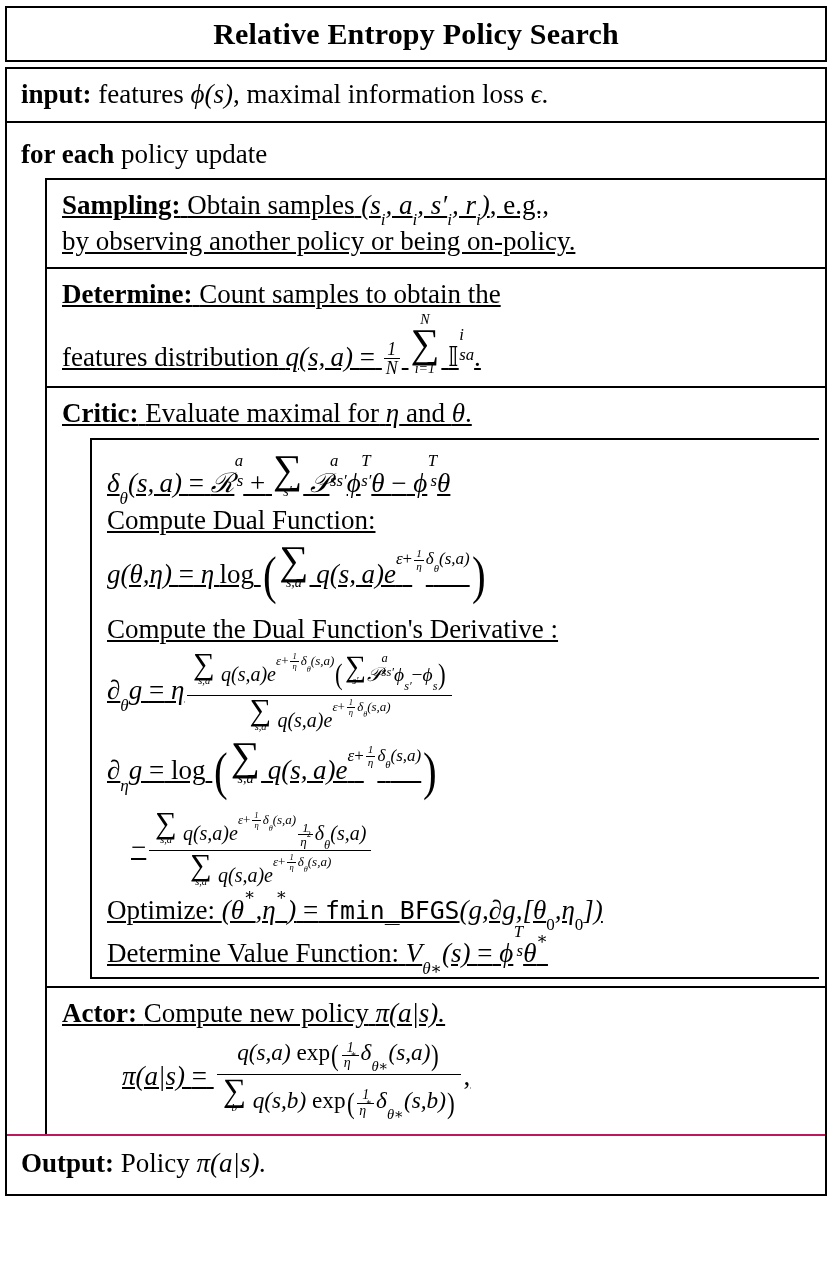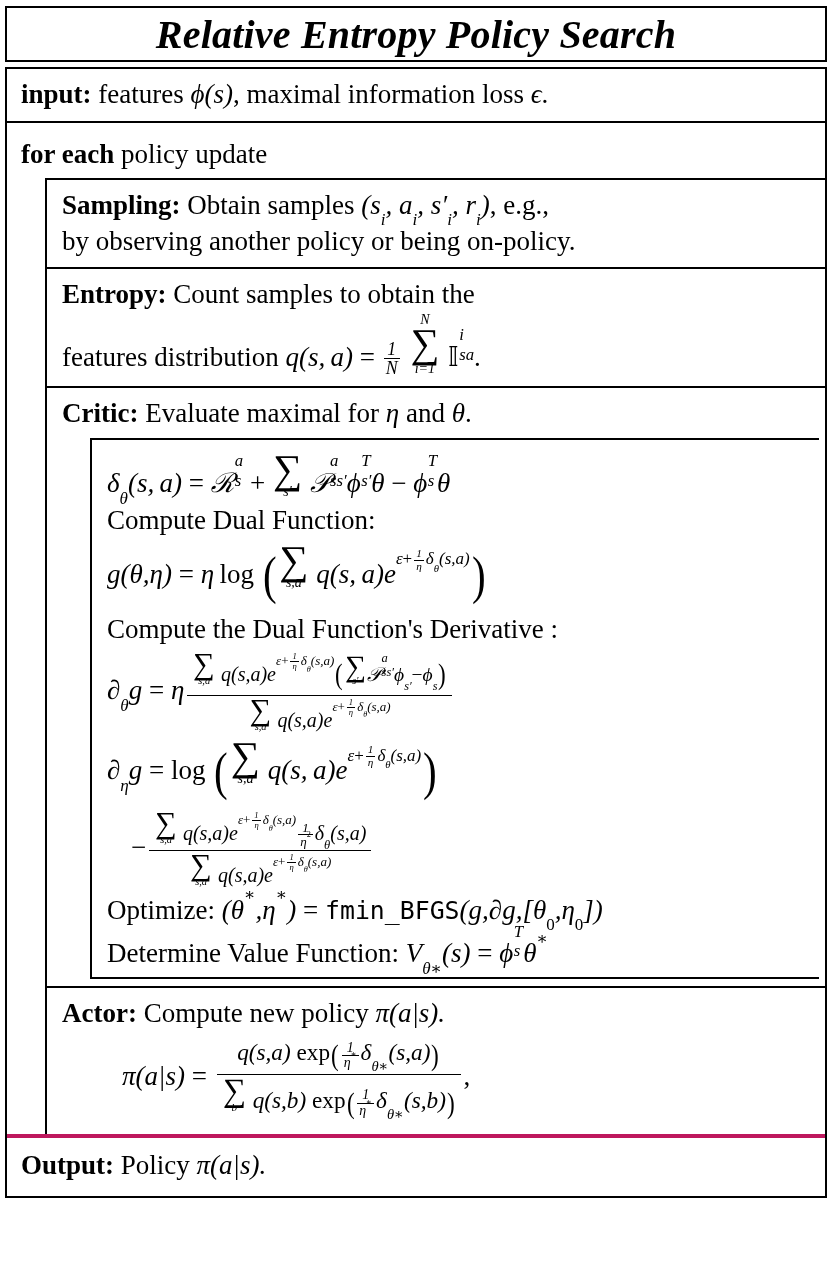--- a/index.html
+++ b/index.html
@@ -27,23 +27,22 @@
     border: 2px solid #000;
     box-sizing: border-box;
     width: 822px;
     height: 56px;
     display: flex;
     align-items: center;
     justify-content: center;
   }
   .title-text {
     font-weight: bold;
-    font-size: 40px;
+    font-size: 30px;
     letter-spacing: 0.2px;
-    font-style: italic;
   }
 
   
   .body-box {
     margin-top: 5px;
     border: 2px solid #000;
     box-sizing: border-box;
     width: 822px;
     background: #fff;
   }
@@ -70,20 +69,21 @@
     border-top: 2px solid #000;
     border-left: 2px solid #000;
     box-sizing: border-box;
   }
   .blk2 {
     border-bottom: 2px solid #000;
     box-sizing: border-box;
     padding: 7px 6px 7px 15px;
     font-size: 27px;
     line-height: 1.3;
+    text-decoration: underline;
   }
   .blk2.nobottom { border-bottom: none; }
 
   
   .nest3 {
     margin-left: 28px;
     margin-top: 7px;
     border-top: 2px solid #000;
     border-left: 2px solid #000;
     border-bottom: 2px solid #000;
@@ -118,21 +118,21 @@
     font-size: 0.62em;
     line-height: 1.02;
     text-align: left;
     font-style: italic;
     position: relative;
     top: 0.10em;
     margin-left: 0.5px;
   }
   .ss > span { display: block; }
   .ss .t { position: relative; top: -0.62em; }
-  .ss .b { position: relative; top: -0.50em; }
+  .ss .b { position: relative; top: -0.50em; text-align: right; }
 
   
   .frac {
     display: inline-block;
     vertical-align: -0.46em;
     text-align: center;
     font-size: 0.66em;
     line-height: 1.04;
     margin: 0 2px;
   }
@@ -232,21 +232,21 @@
         <div class="textline">
           <span class="lead">Sampling:</span>
           <span>Obtain samples</span>
           <span class="m">(s<sub>i</sub>, a<sub>i</sub>, s′<sub>i</sub>, r<sub>i</sub>)</span><span>, e.g.,</span>
         </div>
         <div class="textline">by observing another policy or being on-policy.</div>
       </div>
 
       <div class="blk2">
         <div class="textline">
-          <span class="lead">Entropy:</span>
+          <span class="lead">Determine:</span>
           <span>Count samples to obtain the</span>
         </div>
         <div class="textline">
           <span>features distribution</span>
           <span class="m nowrap">q(s, a)
             <span class="mu">=</span>
             <span class="frac"><span class="num m">1</span><span class="den m">N</span></span>
             <span class="sumlim">
               <span class="top">N</span><span class="op">∑</span><span class="bot">i=1</span>
             </span>
@@ -341,20 +341,20 @@
             </span>
             <span class="den">
               <span class="bigsum inl" style="font-size:0.92em"><span class="op">∑</span><span class="lim">b</span></span> q(s,b) <span class="mu">exp</span><span class="pmed" style="font-size:1.25em">(</span><span class="frac" style="font-size:0.6em"><span class="num m">1</span><span class="den m">η<sup class="up">∗</sup></span></span>δ<sub>θ∗</sub>(s,b)<span class="pmed" style="font-size:1.25em">)</span>
             </span>
           </span><span class="mu">,</span>
         </div>
       </div>
 
     </div>
 
-    <div class="row1 last" style="border-top:4px solid #be185d; margin-top:0; padding-top:10px; padding-bottom:12px;">
+    <div class="row1 last" style="border-top:2px solid #be185d; margin-top:0; padding-top:10px; padding-bottom:12px;">
       <span class="lead">Output:</span>
       <span>Policy</span>
       <span class="m">π(a|s).</span>
     </div>
 
   </div>
 </div>
 
 </body></html>

